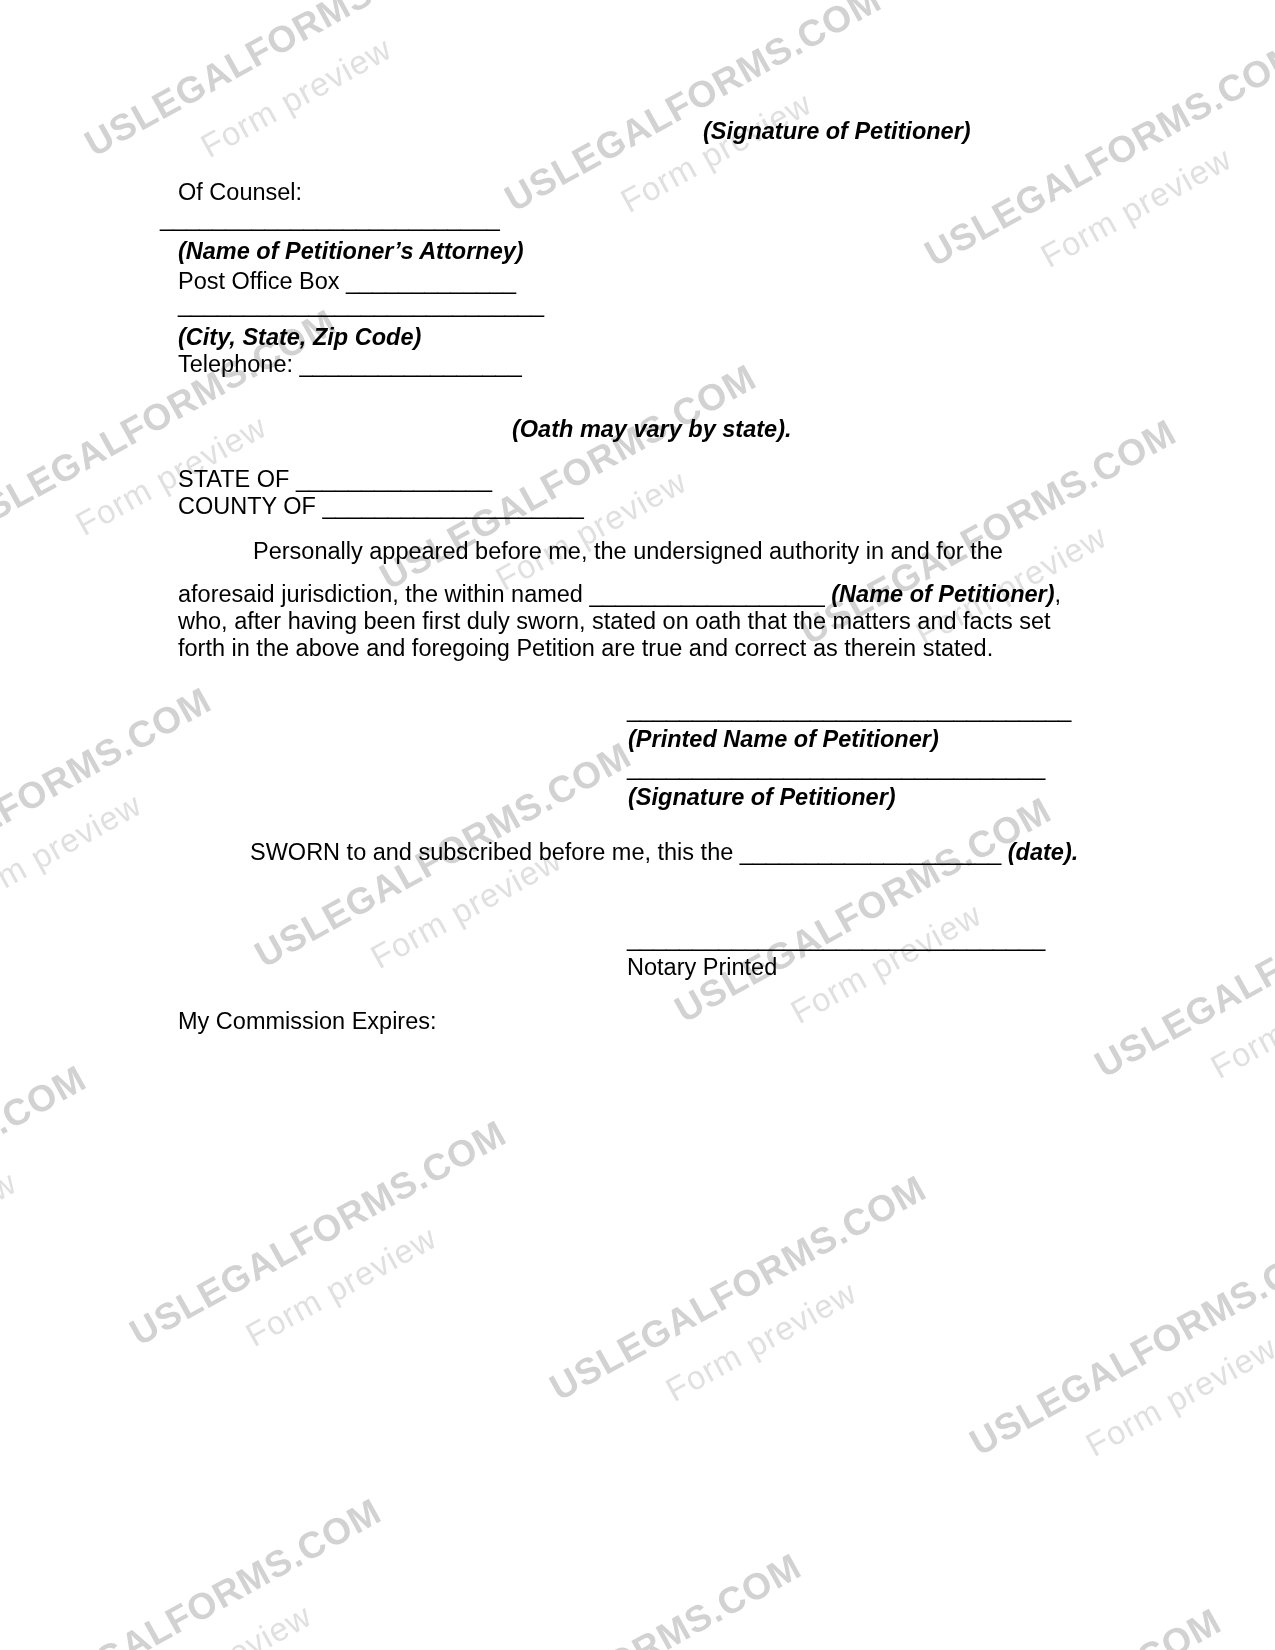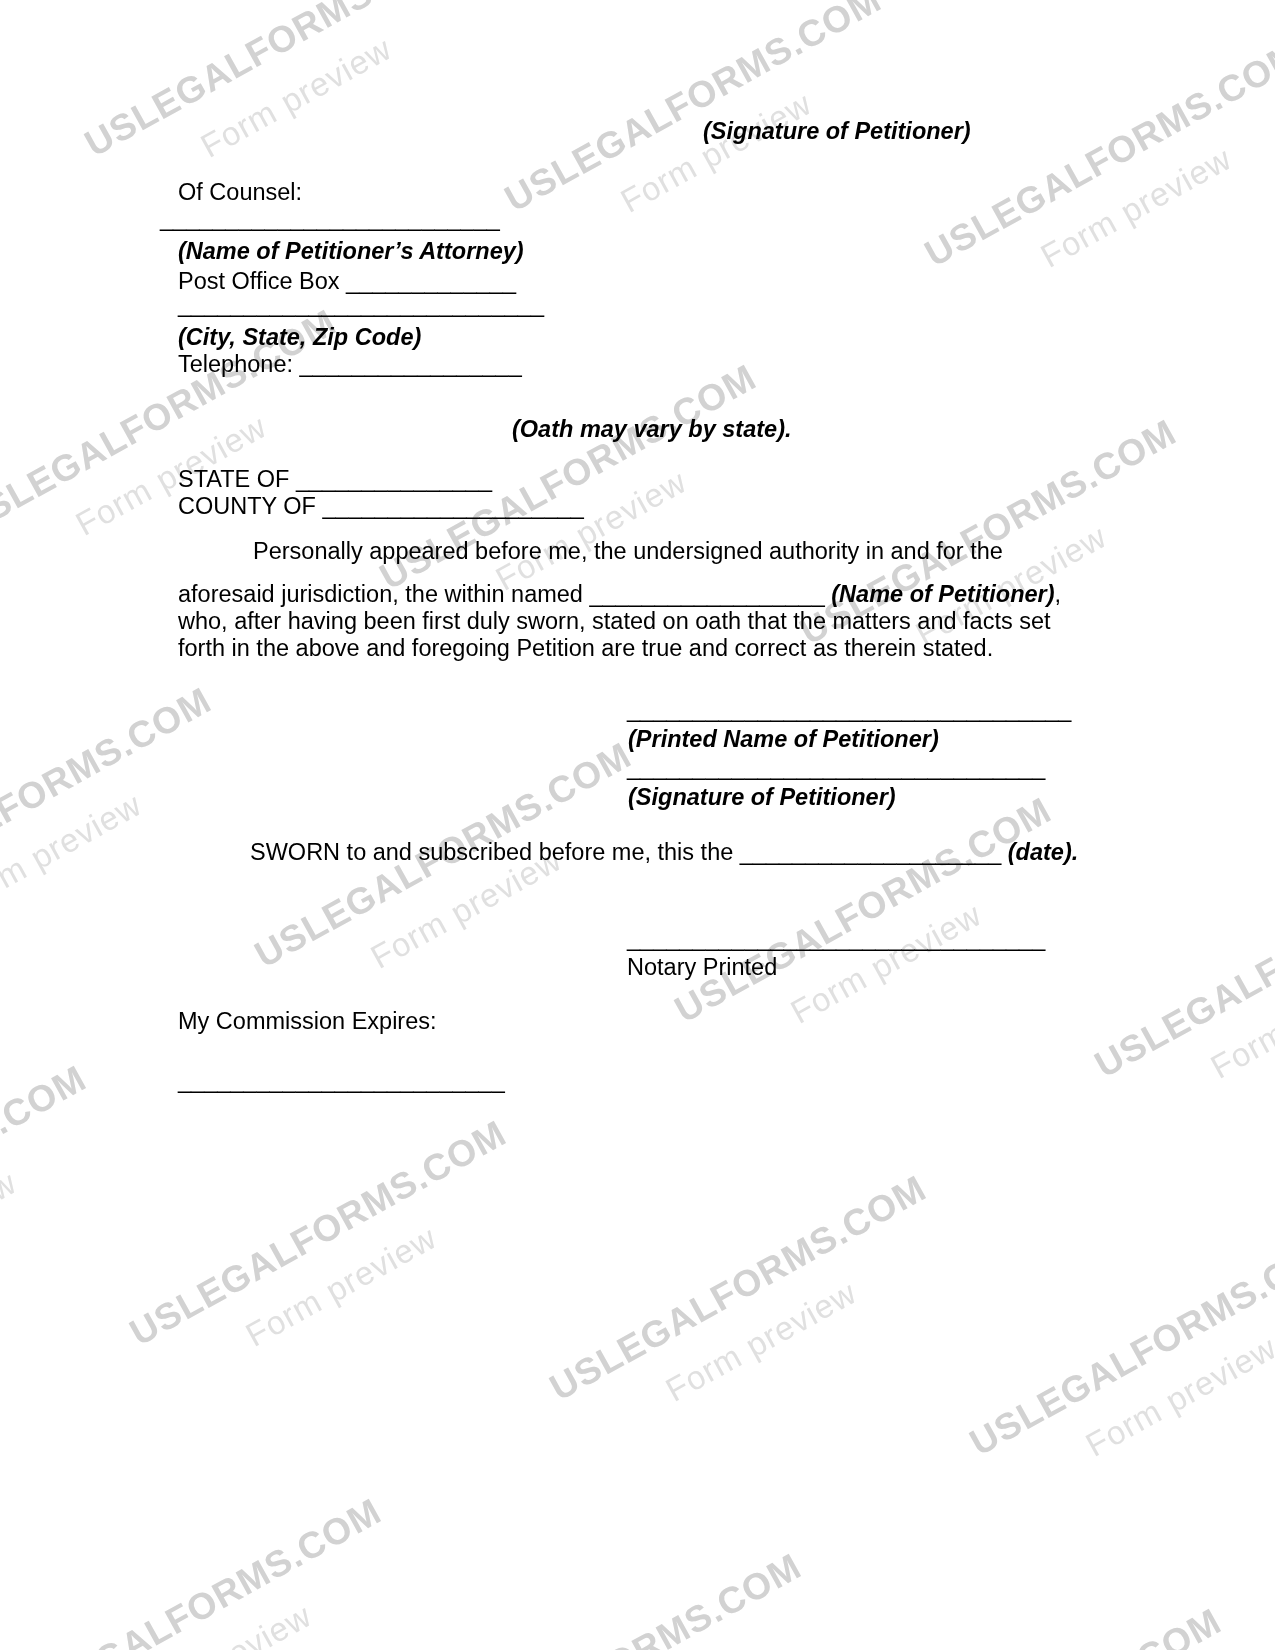--- a/index.html
+++ b/index.html
@@ -115,16 +115,15 @@
     <div class="line bi" style="left:628px;top:784px">(Signature of Petitioner)</div>
 
     <div class="line" style="left:250px;top:839px"><span>SWORN to and subscribed before me, this the </span><span>____________________ </span><span class="bi">(date).</span></div>
 
     <div class="line" style="left:627px;top:925px">________________________________</div>
 
     <div class="line" style="left:627px;top:954px">Notary Printed</div>
 
     <div class="line" style="left:178px;top:1008px">My Commission Expires:</div>
 
-    <div class="line" style="left:178px;top:1067px">_________________________</div>
 
   </div>
 </div>
 
 </body></html>

